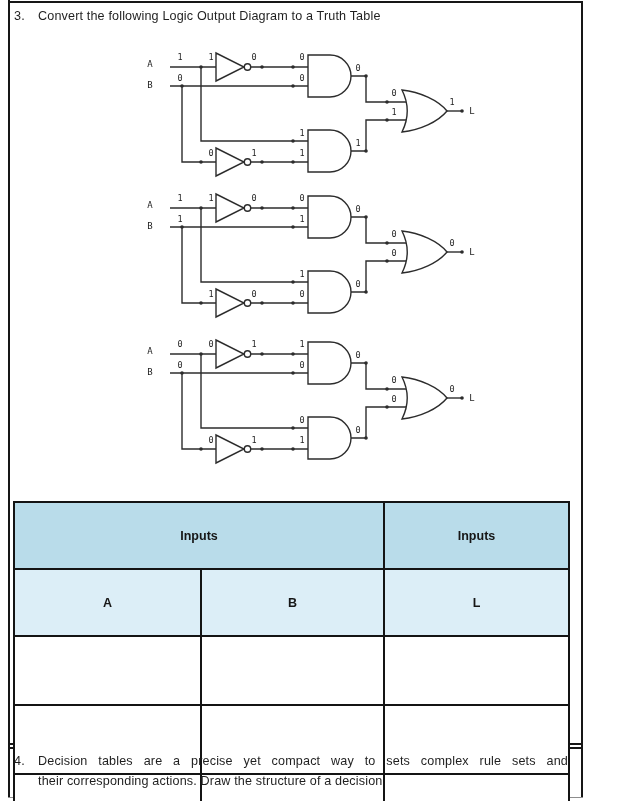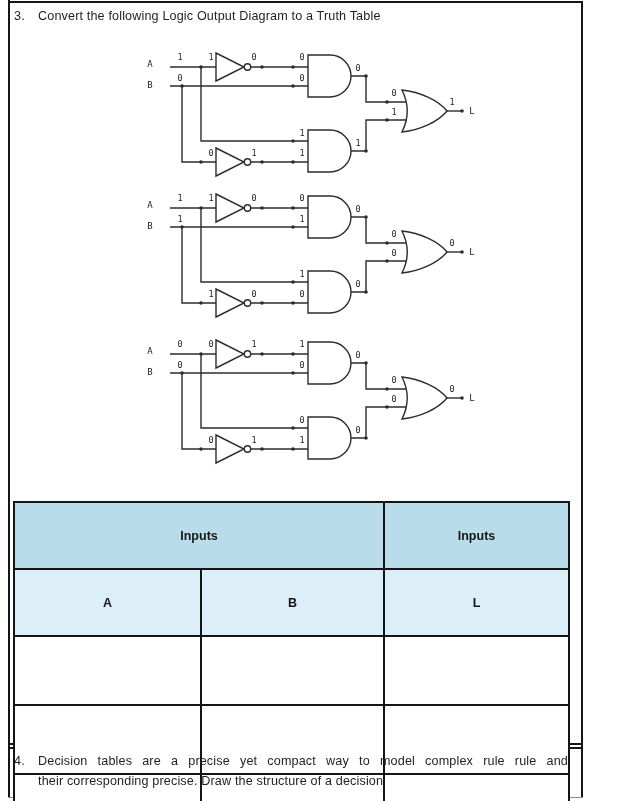--- a/index.html
+++ b/index.html
@@ -235,18 +235,18 @@
           <td></td>
           <td></td>
         </tr>
       </tbody>
     </table>
   </div>
 
   <div class="qrow q4row" style="left:14px;top:752px;width:554px;">
     <span class="qnum">4.</span>
     <span class="qtext">
-      <div class="jline">Decision tables are a precise yet compact way to model complex rule rule and</div>
-      <div>their corresponding precise. Draw the structure of a decision</div>
+      <div class="jline">Decision tables are a precise yet compact way to sets complex rule sets and</div>
+      <div>their corresponding actions. Draw the structure of a decision</div>
     </span>
   </div>
 
 </div>
 
 </body></html>

